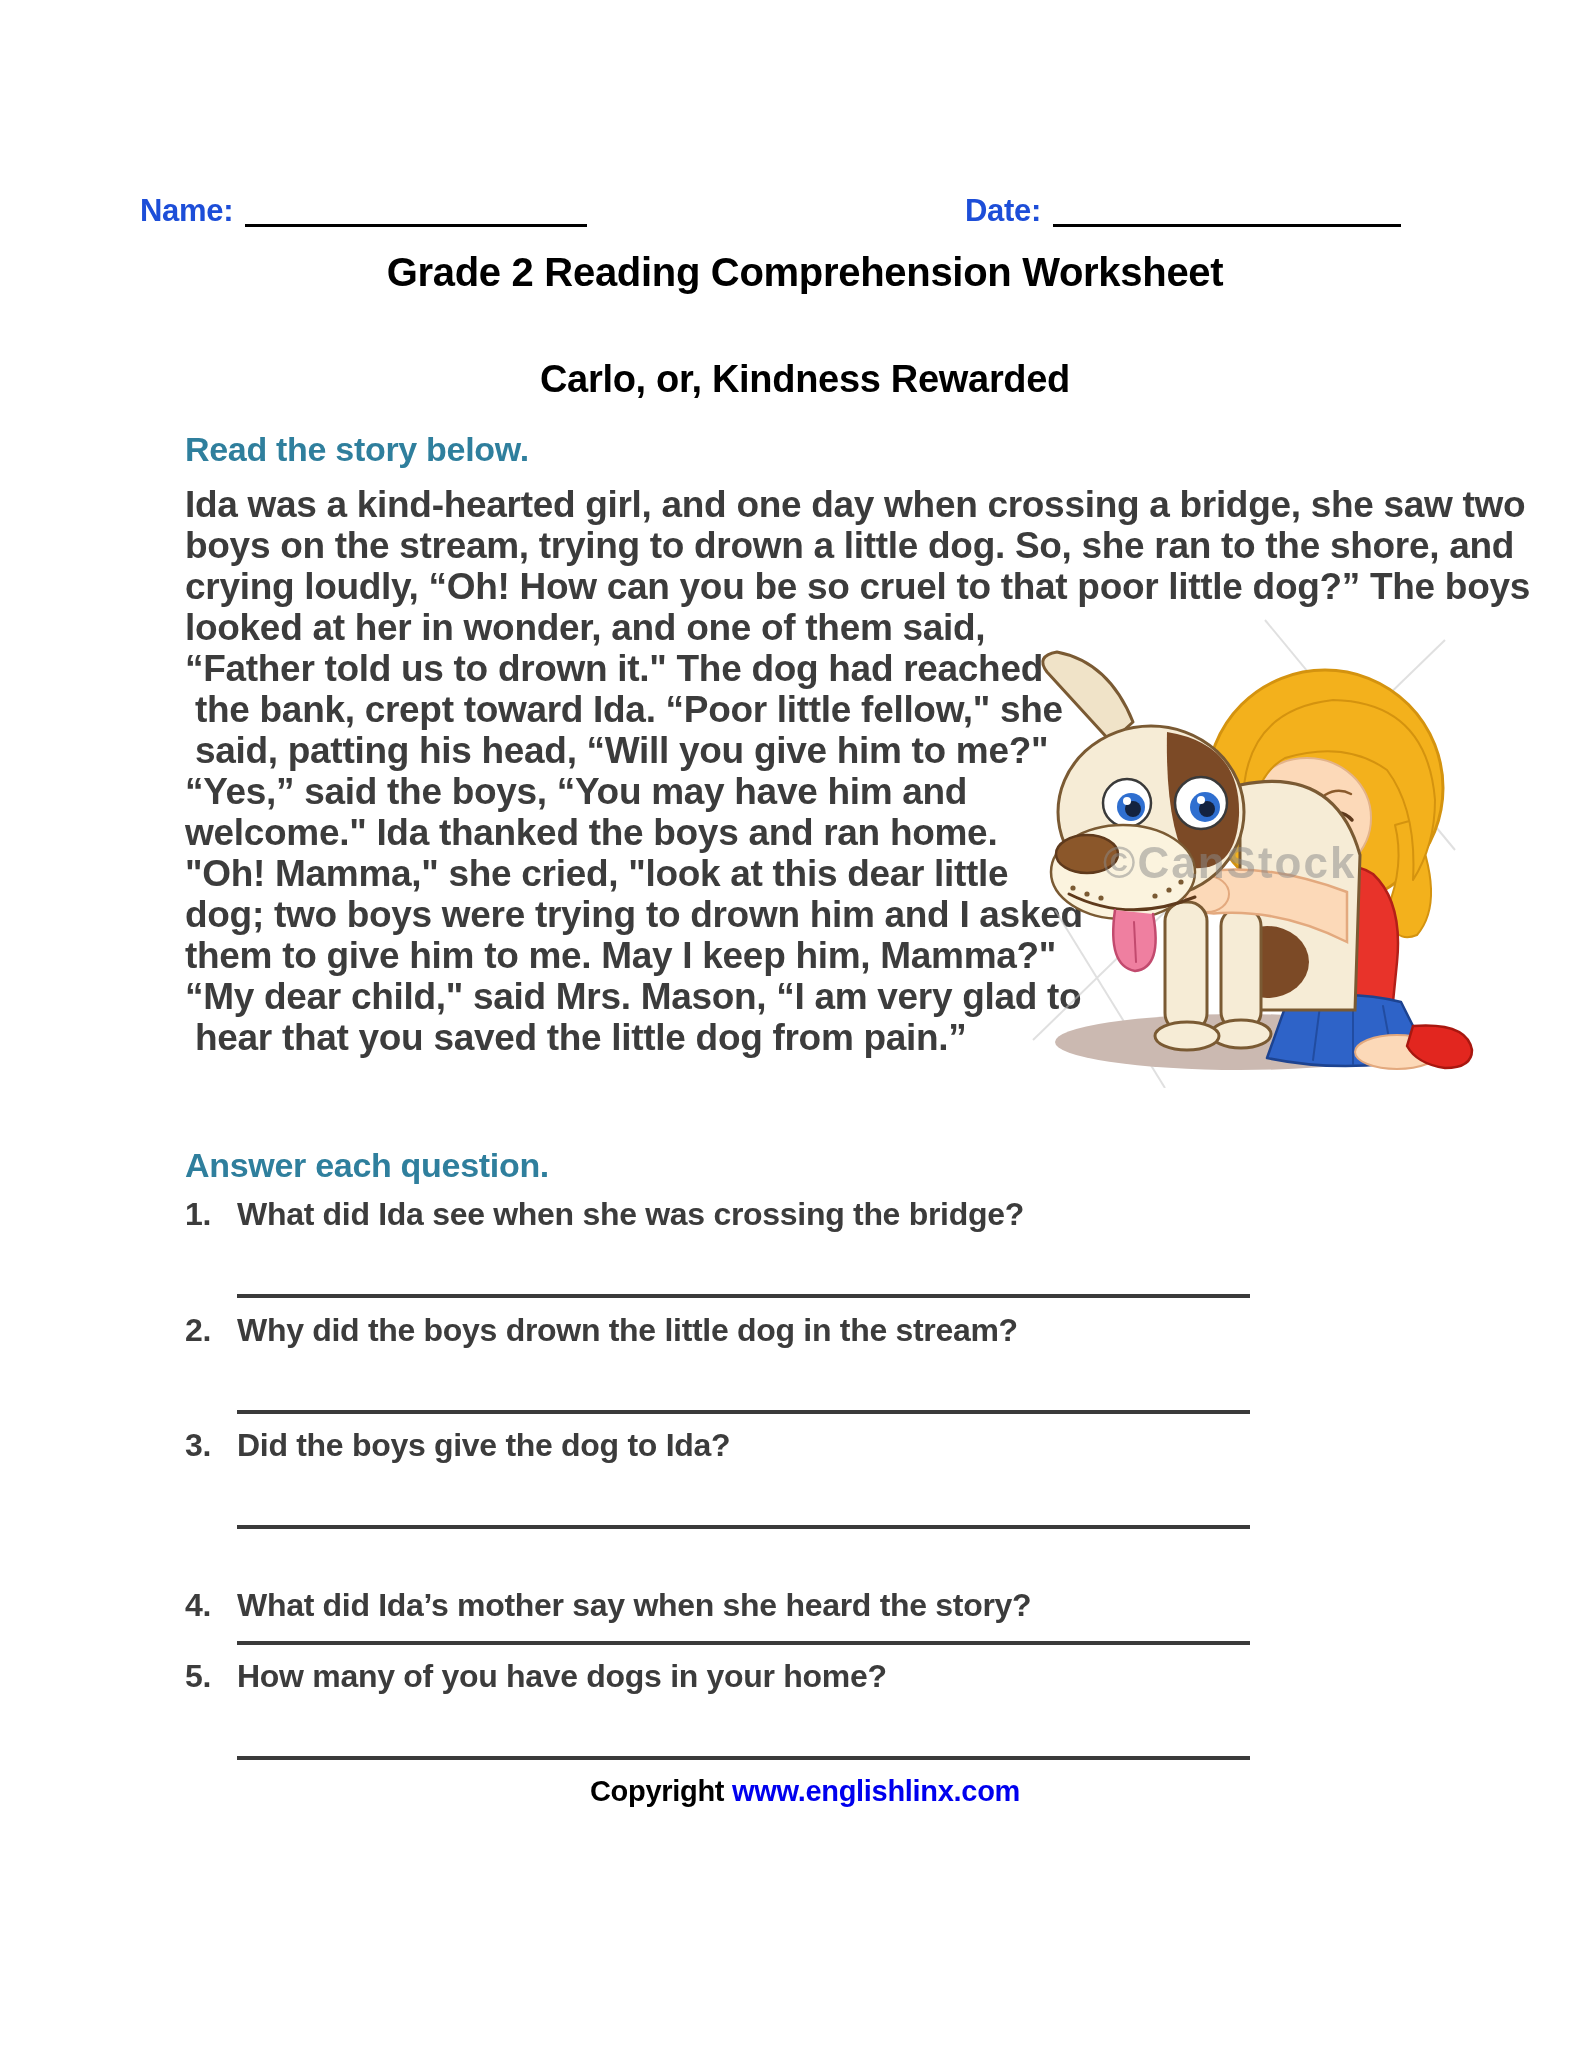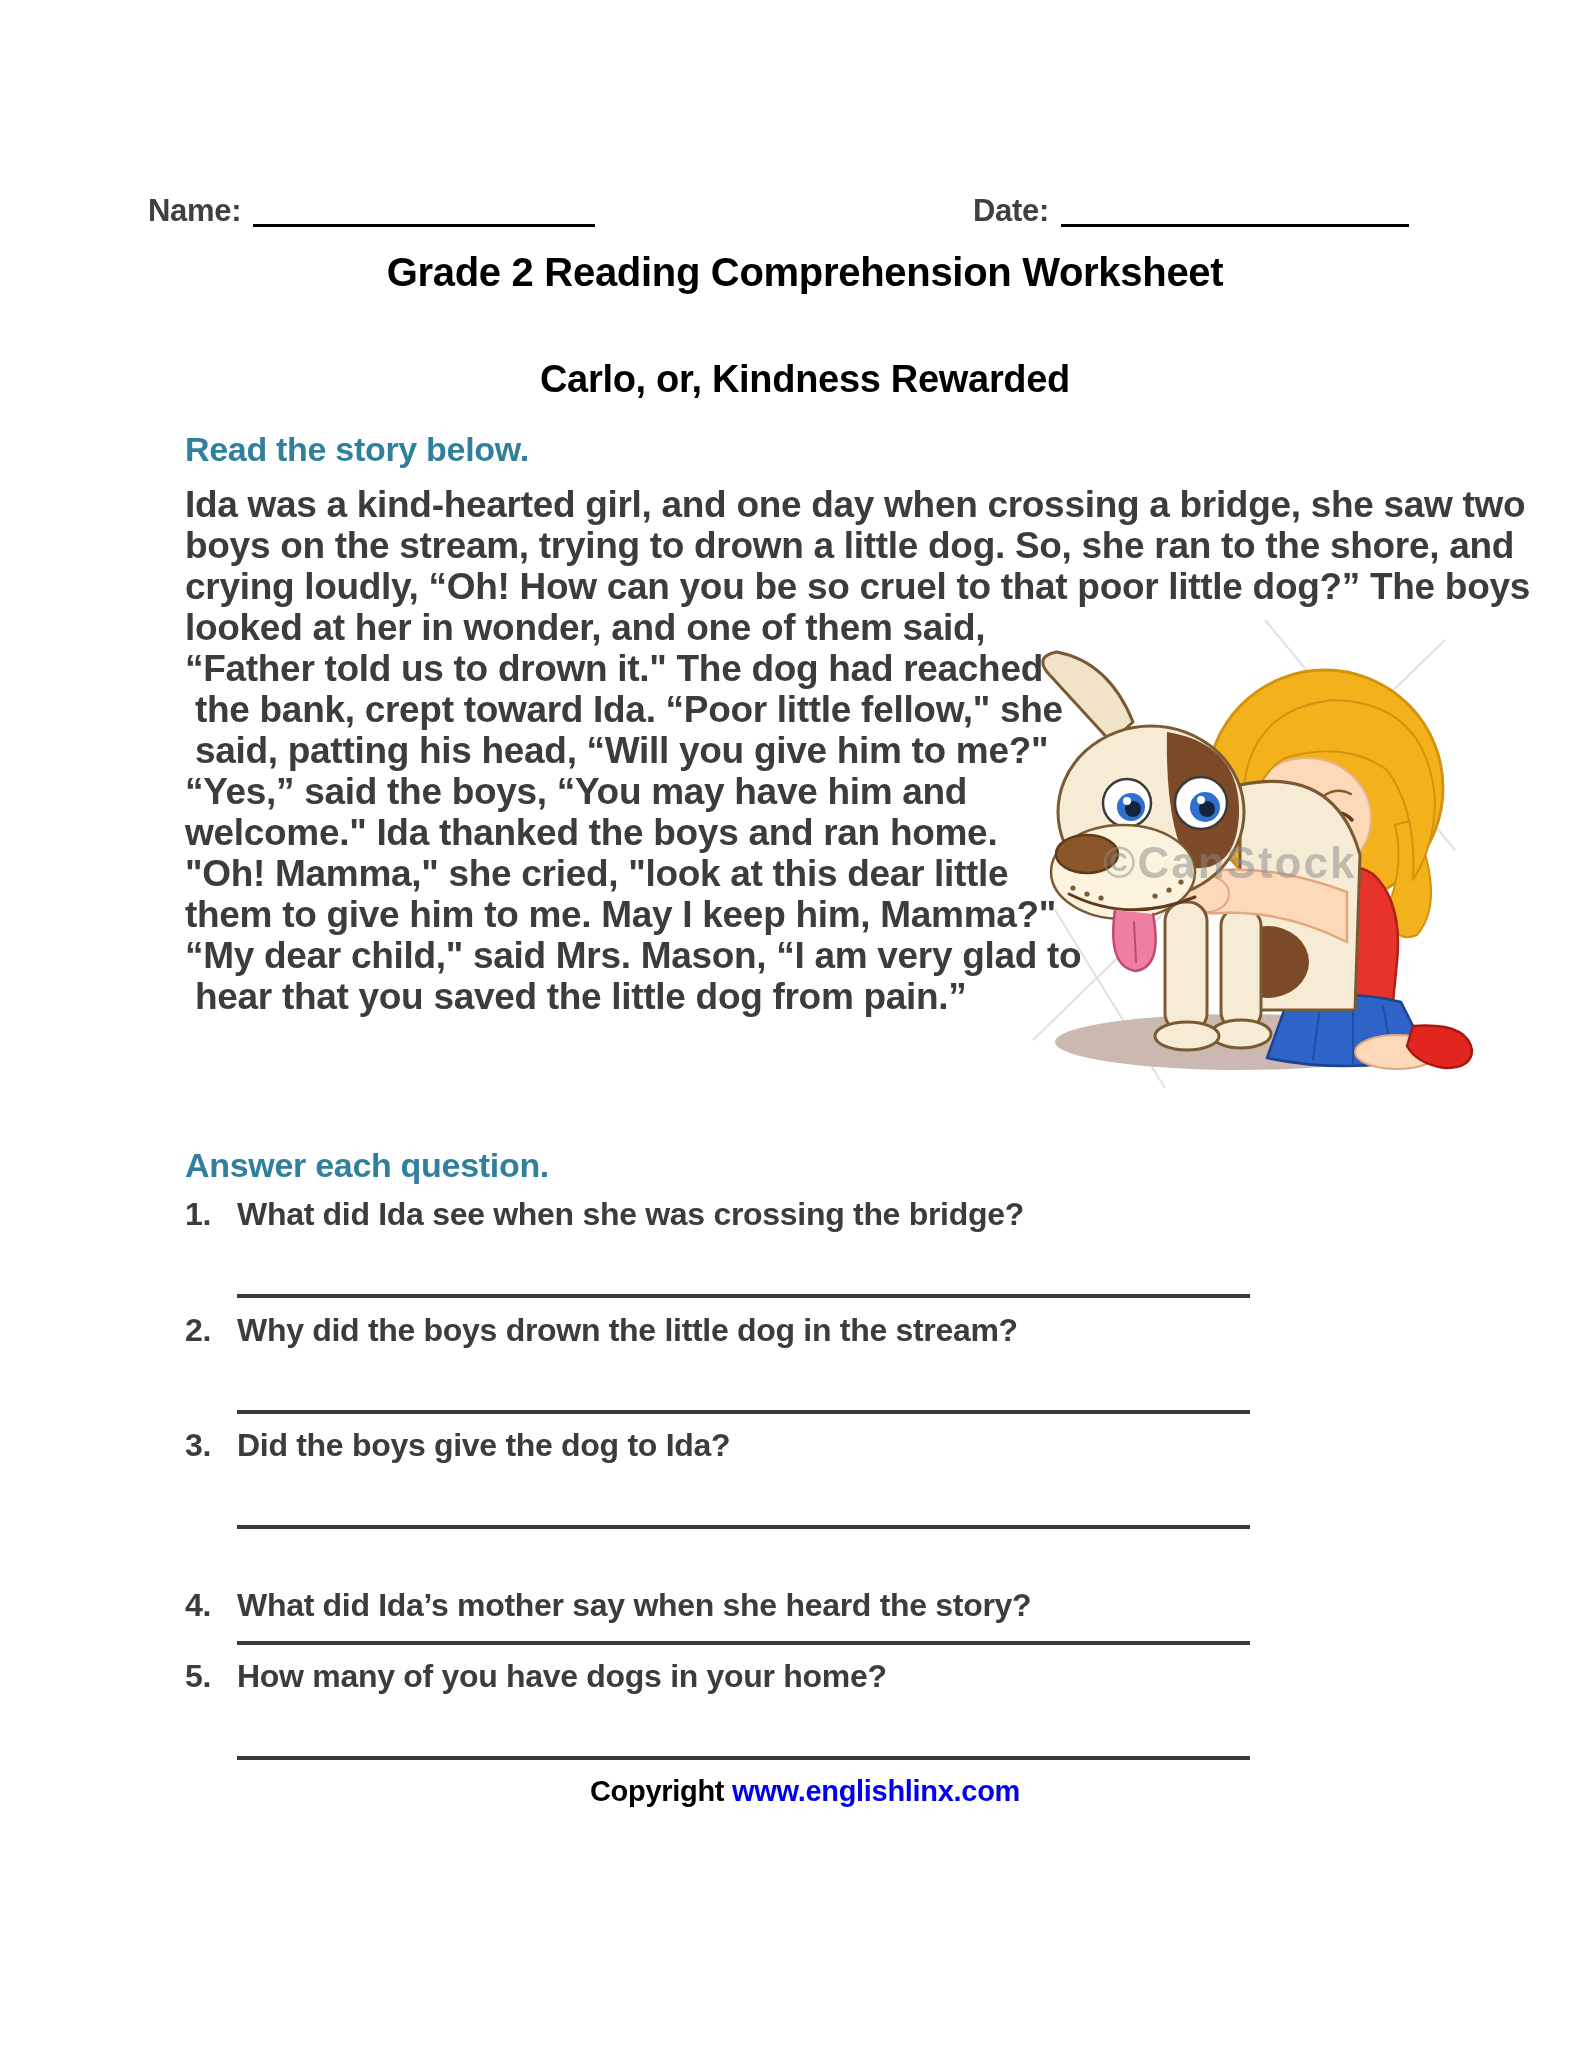--- a/index.html
+++ b/index.html
@@ -7,21 +7,21 @@
   .page {
     position:relative;
     width:1583px; height:2048px;
     background:#ffffff;
     font-family:"Liberation Sans", sans-serif;
     letter-spacing:-0.3px;
     overflow:hidden;
   }
   .header-row { position:absolute; top:193px; left:0; width:1583px; height:40px; }
   .field-group { position:absolute; top:0; white-space:nowrap; }
-  .field-label { font-size:31px; font-weight:bold; color:#404040;margin-left:8px; }
+  .field-label { font-size:31px; font-weight:bold; color:#1d4ed8; }
   .blank {
     display:inline-block;
     border-bottom:3px solid #000;
     height:24px;
     vertical-align:-6px;
     margin-left:12px;
   }
   .name-group { left:140px; }
   .name-blank { width:342px; }
   .date-group { left:965px; }
@@ -85,20 +85,21 @@
     <div class="story-line">Ida was a kind-hearted girl, and one day when crossing a bridge, she saw two</div>
     <div class="story-line">boys on the stream, trying to drown a little dog. So, she ran to the shore, and</div>
     <div class="story-line">crying loudly, “Oh! How can you be so cruel to that poor little dog?” The boys</div>
     <div class="story-line">looked at her in wonder, and one of them said,</div>
     <div class="story-line">“Father told us to drown it." The dog had reached</div>
     <div class="story-line"> the bank, crept toward Ida. “Poor little fellow," she</div>
     <div class="story-line"> said, patting his head, “Will you give him to me?"</div>
     <div class="story-line">“Yes,” said the boys, “You may have him and</div>
     <div class="story-line">welcome." Ida thanked the boys and ran home.</div>
     <div class="story-line">"Oh! Mamma," she cried, "look at this dear little</div>
+    <div class="story-line">dog; two boys were trying to drown him and I asked</div>
     <div class="story-line">them to give him to me. May I keep him, Mamma?"</div>
     <div class="story-line">“My dear child," said Mrs. Mason, “I am very glad to</div>
     <div class="story-line"> hear that you saved the little dog from pain.”</div>
   </div>
 
   <figure class="illustration">
     <svg viewBox="0 0 460 478" xmlns="http://www.w3.org/2000/svg">
 
       <g stroke="#c7c7c7" stroke-width="2" opacity="0.55">
         <line x1="18" y1="430" x2="430" y2="30"></line>

